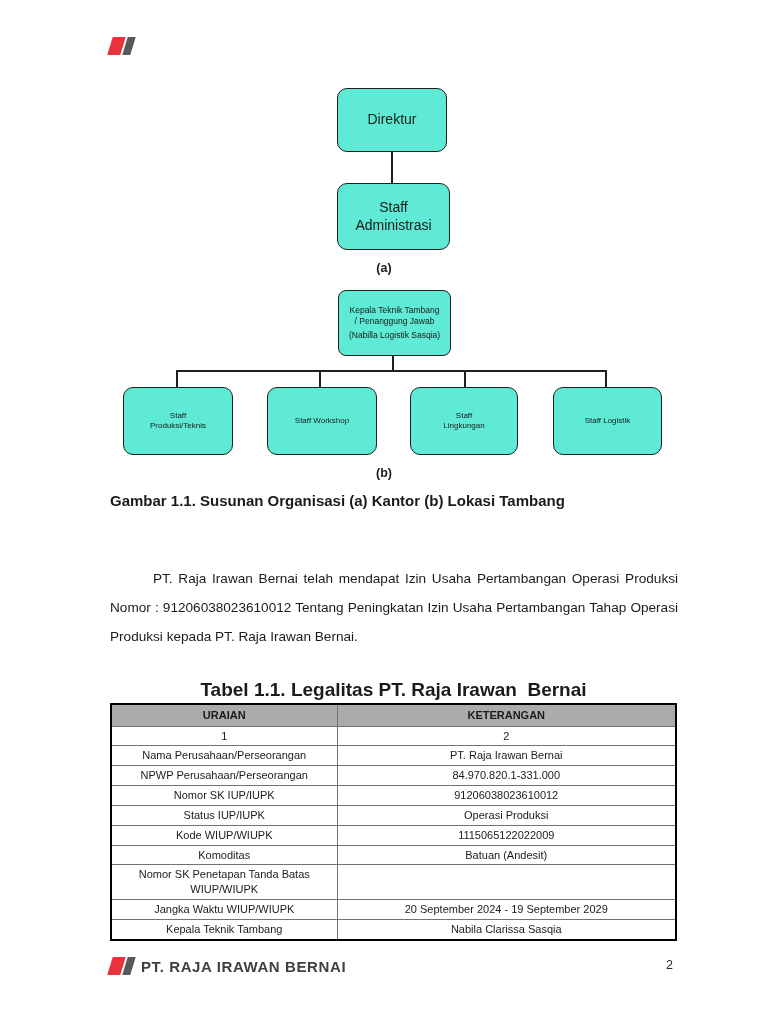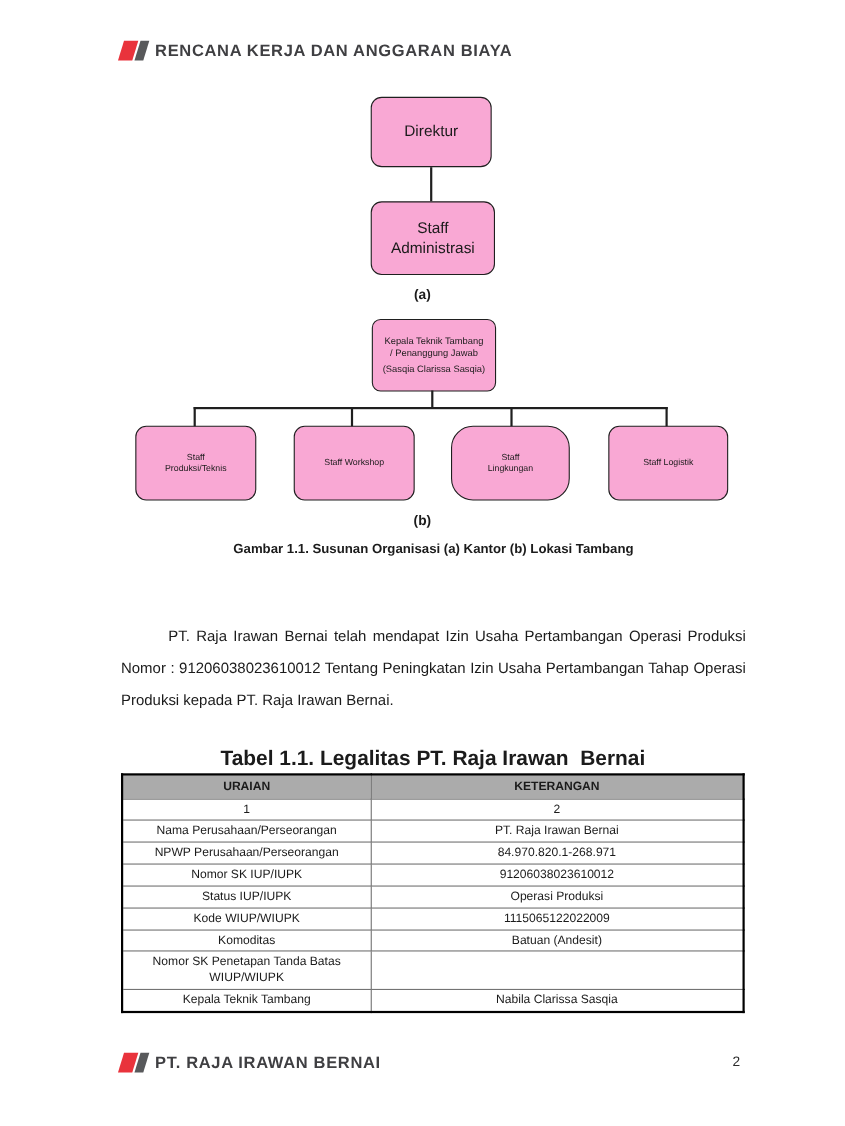--- a/index.html
+++ b/index.html
@@ -11,45 +11,45 @@
   .brand { position:absolute; display:flex; align-items:center; }
   .brand-header { left:107px; top:36px; }
   .brand-footer { left:107px; top:956px; }
   .logo { position:relative; width:27px; height:20px; display:inline-block; }
   .logo .mark-red  { position:absolute; left:3px;  top:1px; width:13px; height:18px; background:#E9333C; transform:skewX(-17deg); }
   .logo .mark-gray { position:absolute; left:18px; top:1px; width:8px;  height:18px; background:#58595B; transform:skewX(-17deg); }
   .brand-title { margin-left:7px; font-size:15px; font-weight:bold; letter-spacing:0.6px; color:#3F3F42; white-space:nowrap; }
   .page-number { position:absolute; left:666px; top:958px; font-size:12.5px; color:#2b2b2b; }
 
   
-  .node { position:absolute; background:#f9a8d4; border:1.6px solid #1f1f1f; border-radius:10px;
+  .node { position:absolute; background:#5eead4; border:1.6px solid #1f1f1f; border-radius:10px;
           display:flex; flex-direction:column; align-items:center; justify-content:center;
           text-align:center; line-height:1.25; }
   .cline { position:absolute; background:#1f1f1f; }
   .box-direktur    { left:337px; top:88px;  width:110px; height:64px; font-size:14px; }
   .conn-a          { left:391px; top:152px; width:2px;  height:31px; }
   .box-staffadmin  { left:337px; top:183px; width:113px; height:67px; font-size:14px; padding:0 10px; }
   .chart-label { position:absolute; left:0; width:768px; text-align:center; font-weight:bold; font-size:12.5px; }
   .label-a { top:261px; }
   .label-b { top:466px; }
 
   .box-ktt { left:338px; top:290px; width:113px; height:66px; font-size:8.5px; border-radius:8px; padding:2px; }
   .box-ktt .ktt-name { margin-top:4px; }
   .conn-b-drop { left:392px; top:355px; width:2px; height:16px; }
   .conn-b-h    { left:176px; top:370px; width:431px; height:2px; }
   .stub { top:370px; width:2px; height:18px; }
   .stub1 { left:176px; } .stub2 { left:319px; } .stub3 { left:464px; } .stub4 { left:605px; }
   .child { top:387px; height:68px; font-size:8px; padding:0 22px; white-space:pre-wrap; }
   .child1 { left:123px; width:110px; }
   .child2 { left:267px; width:110px; }
-  .child3 { left:410px; width:108px;border-radius:20px; }
+  .child3 { left:410px; width:108px; }
   .child4 { left:553px; width:109px; }
 
   
-  .fig-caption { position:absolute; left:110px; top:492px; width:568px; text-align:center; font-weight:bold; font-size:12px; white-space:pre-wrap; }
+  .fig-caption { position:absolute; left:110px; top:492px; width:568px; text-align:left; font-weight:bold; font-size:15px; white-space:pre-wrap; }
   .section-head { position:absolute; left:110px; top:543px; width:568px; font-weight:bold; font-size:13.5px; }
   .section-head .sec-no { display:inline-block; width:47px; }
   .body-par { position:absolute; left:110px; top:564px; width:568px; font-size:13.6px; line-height:29px; text-align:justify; text-indent:43px; }
   .table-title { position:absolute; left:110px; top:679px; width:567px; text-align:center; font-weight:bold; font-size:19px; white-space:pre-wrap; }
 
   
   table.legal { position:absolute; left:110px; top:703px; width:567px; border-collapse:collapse; font-size:11px; }
   table.legal th, table.legal td { border:1px solid #737373; text-align:center; vertical-align:middle; padding:2px 4px; line-height:1.35;margin-left:24px; }
   table.legal { border:2px solid #000; }
   table.legal thead th { background:#ABABAB; font-weight:bold; height:22px; font-size:11px; }
@@ -60,35 +60,34 @@
 </head>
 <body>
 
 <div class="page">
 
   <div class="brand brand-header">
     <span class="logo">
       <i class="mark-red"></i>
       <i class="mark-gray"></i>
     </span>
-    <span class="brand-title">RENCANA KERJA DAN ANGGARAN BIAYA</span>
   </div>
 
   <div>
     <div class="node box-direktur">Direktur</div>
     <div class="cline conn-a"></div>
     <div class="node box-staffadmin">Staff Administrasi</div>
     <div class="chart-label label-a">(a)</div>
   </div>
 
   <div>
     <div class="node box-ktt">
       <div>Kepala Teknik Tambang</div>
       <div>/ Penanggung Jawab</div>
-      <div class="ktt-name">(Sasqia Clarissa Sasqia)</div>
+      <div class="ktt-name">(Nabilla Logistik Sasqia)</div>
     </div>
     <div class="cline conn-b-drop"></div>
     <div class="cline conn-b-h"></div>
     <div class="cline stub stub1"></div>
     <div class="cline stub stub2"></div>
     <div class="cline stub stub3"></div>
     <div class="cline stub stub4"></div>
     <div class="node child child1">Staff Produksi/Teknis</div>
     <div class="node child child2">Staff Workshop</div>
     <div class="node child child3">Staff  Lingkungan</div>
@@ -118,21 +117,21 @@
       <tr>
         <td>1</td>
         <td>2</td>
       </tr>
       <tr>
         <td>Nama Perusahaan/Perseorangan</td>
         <td>PT. Raja Irawan Bernai</td>
       </tr>
       <tr>
         <td>NPWP Perusahaan/Perseorangan</td>
-        <td>84.970.820.1-268.971</td>
+        <td>84.970.820.1-331.000</td>
       </tr>
       <tr>
         <td>Nomor SK IUP/IUPK</td>
         <td>91206038023610012</td>
       </tr>
       <tr>
         <td>Status IUP/IUPK</td>
         <td>Operasi Produksi</td>
       </tr>
       <tr>
@@ -141,20 +140,24 @@
       </tr>
       <tr>
         <td>Komoditas</td>
         <td>Batuan (Andesit)</td>
       </tr>
       <tr>
         <td>Nomor SK Penetapan Tanda Batas WIUP/WIUPK</td>
         <td></td>
       </tr>
       <tr>
+        <td>Jangka Waktu WIUP/WIUPK</td>
+        <td>20 September 2024 - 19 September 2029</td>
+      </tr>
+      <tr>
         <td>Kepala Teknik Tambang</td>
         <td>Nabila Clarissa Sasqia</td>
       </tr>
     </tbody>
   </table>
 
   <div class="brand brand-footer">
     <span class="logo">
       <i class="mark-red"></i>
       <i class="mark-gray"></i>

